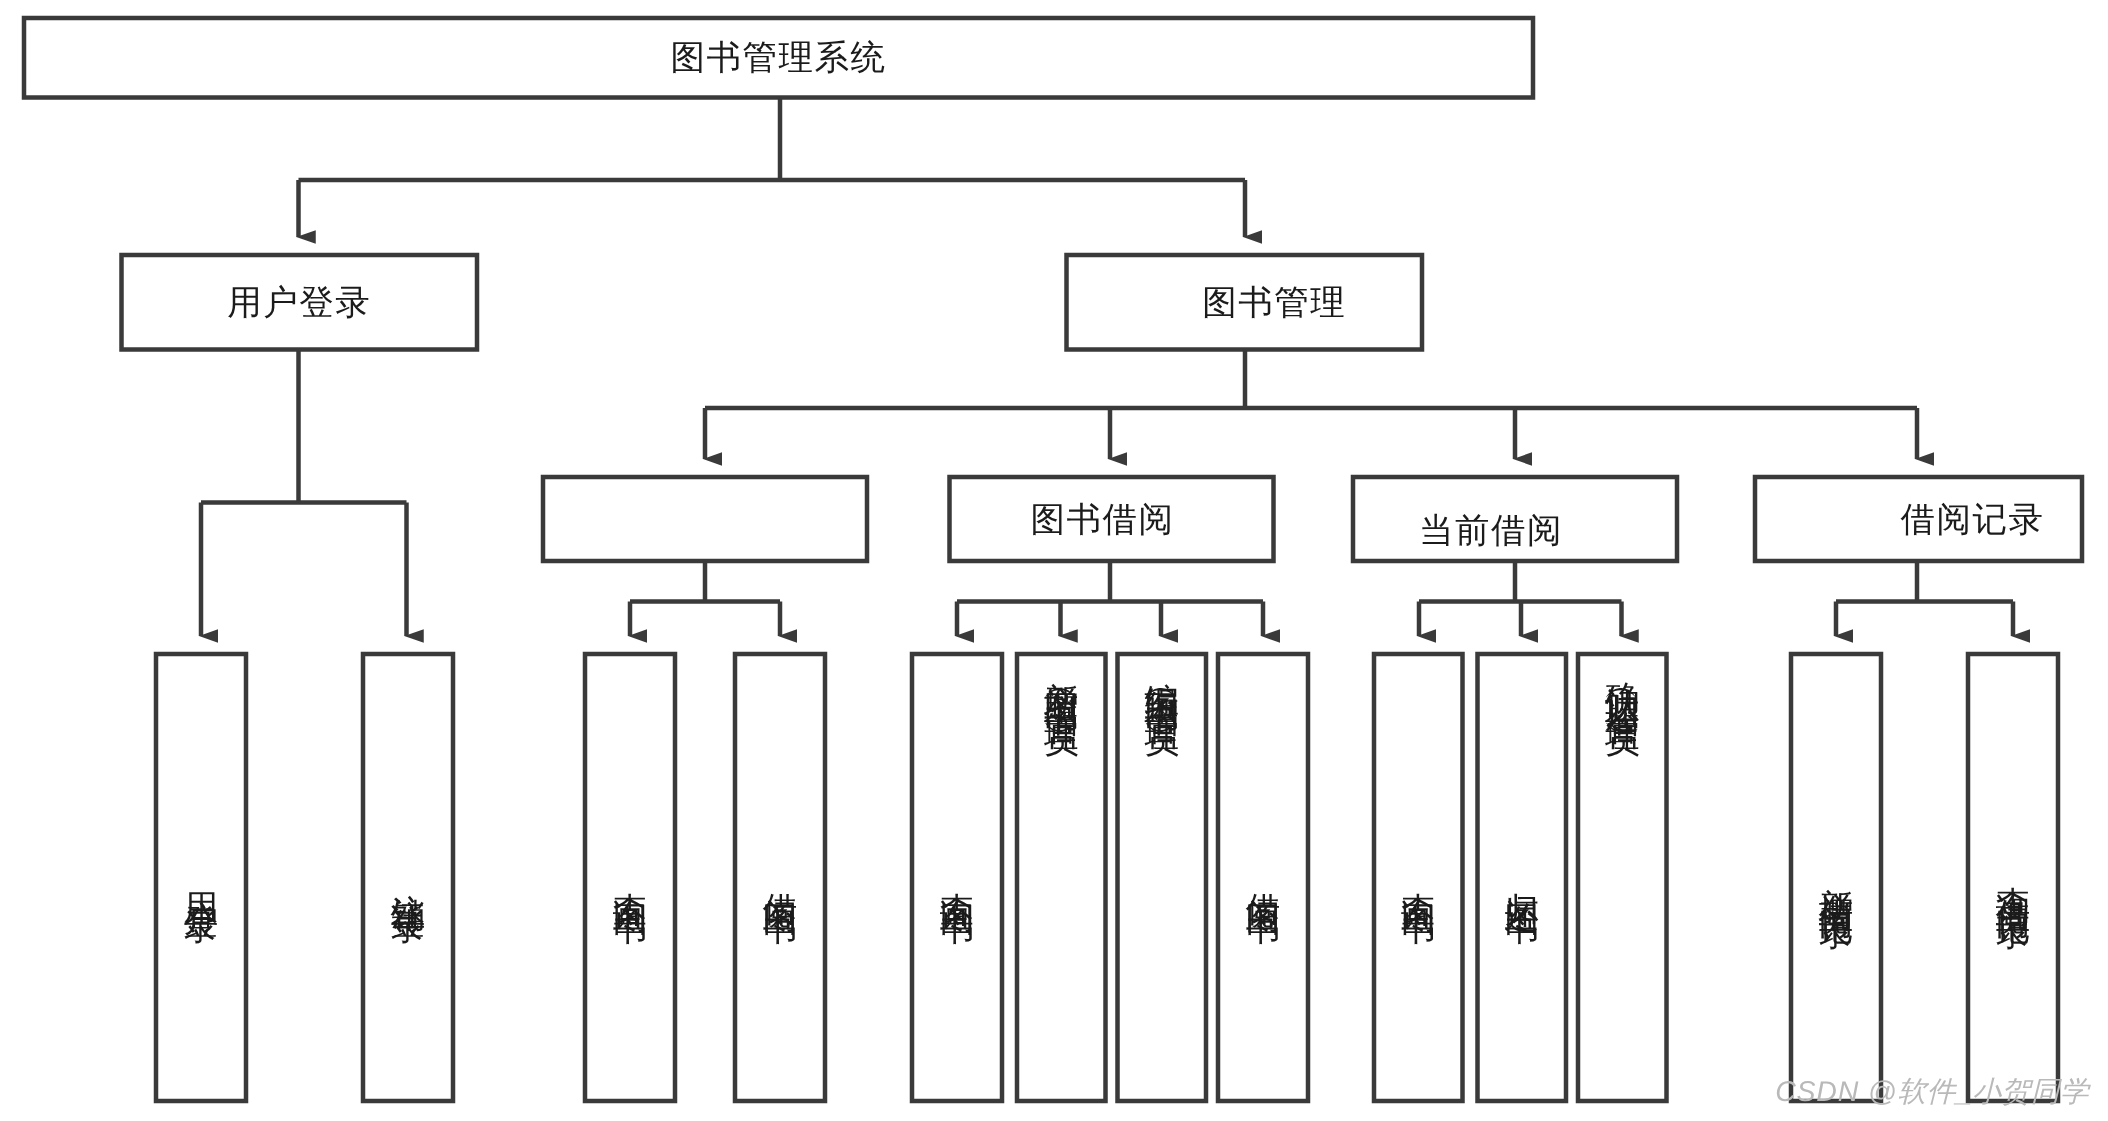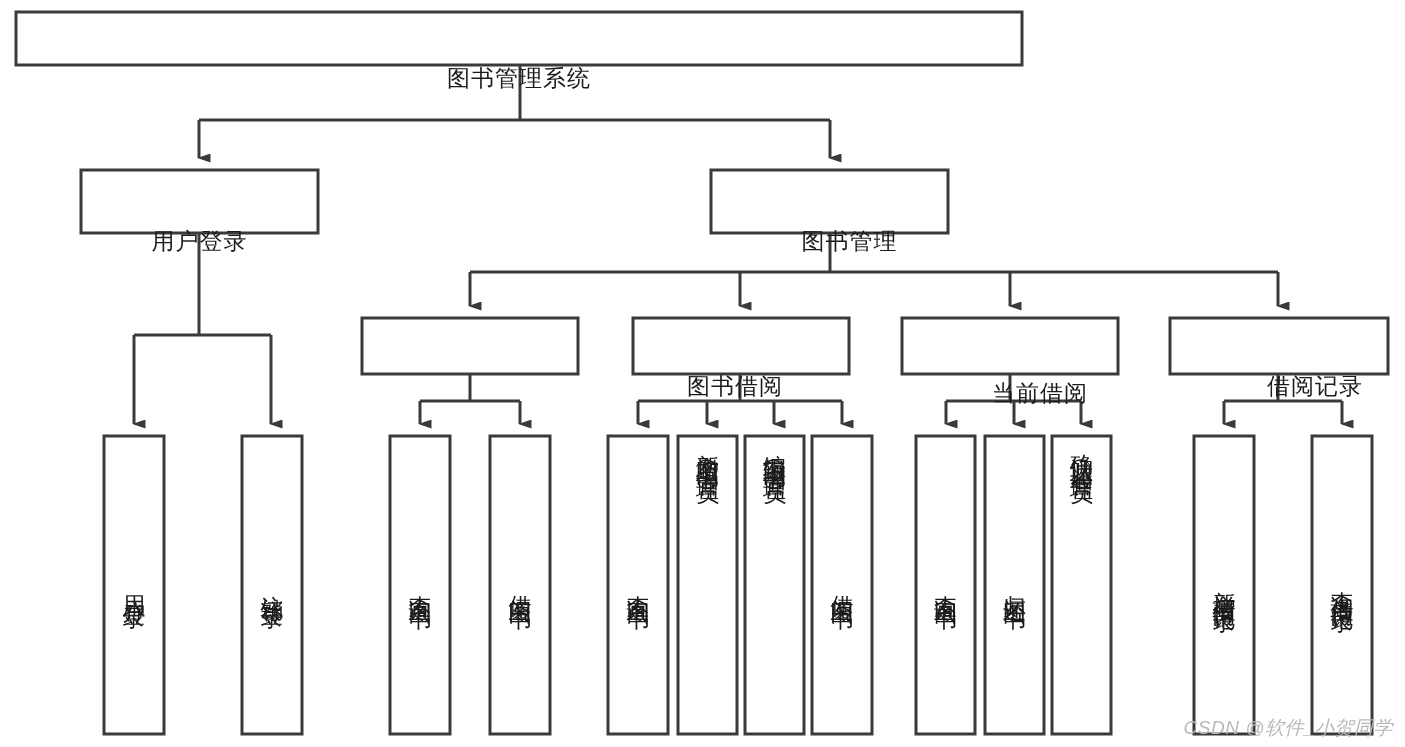--- a/index.html
+++ b/index.html
@@ -47,21 +47,20 @@
     line-height: 1;
     color: #1b1b1b;
     white-space: nowrap;
   }
   .htext-wrap {
     position: absolute;
     display: flex;
     align-items: center;
     justify-content: center;
     pointer-events: none;
-    margin-top: 40px;
   }
   .htext {
     font-family: "Liberation Sans", "DejaVu Sans", sans-serif;
     font-size: 23px;
     color: #1b1b1b;
     letter-spacing: 1px;
     white-space: nowrap;
   }
   .connector {
     stroke: #3a3a3a;
@@ -182,21 +181,21 @@
   <div class="htext-wrap" style="left:81px; top:170px; width:237px; height:63px;">
     <span class="htext">用户登录</span>
   </div>
   <div class="htext-wrap" style="left:711px; top:170px; width:237px; height:63px;padding-left:20px;">
     <span class="htext">图书管理</span>
   </div>
 
   <div class="htext-wrap" style="left:633px; top:318px; width:204px; height:56px;">
     <span class="htext">图书借阅</span>
   </div>
-  <div class="htext-wrap" style="left:932px; top:318px; width:216px; height:70px;">
+  <div class="htext-wrap" style="left:886px; top:318px; width:216px; height:70px;">
     <span class="htext">当前借阅</span>
   </div>
   <div class="htext-wrap" style="left:1170px; top:318px; width:218px; height:56px;padding-left:36px;">
     <span class="htext">借阅记录</span>
   </div>
 
   <div class="vtext-wrap" style="left:104px; top:436px; width:60px; height:298px;">
     <span class="vtext">用户登录</span>
   </div>
   <div class="vtext-wrap" style="left:242px; top:436px; width:60px; height:298px;">

